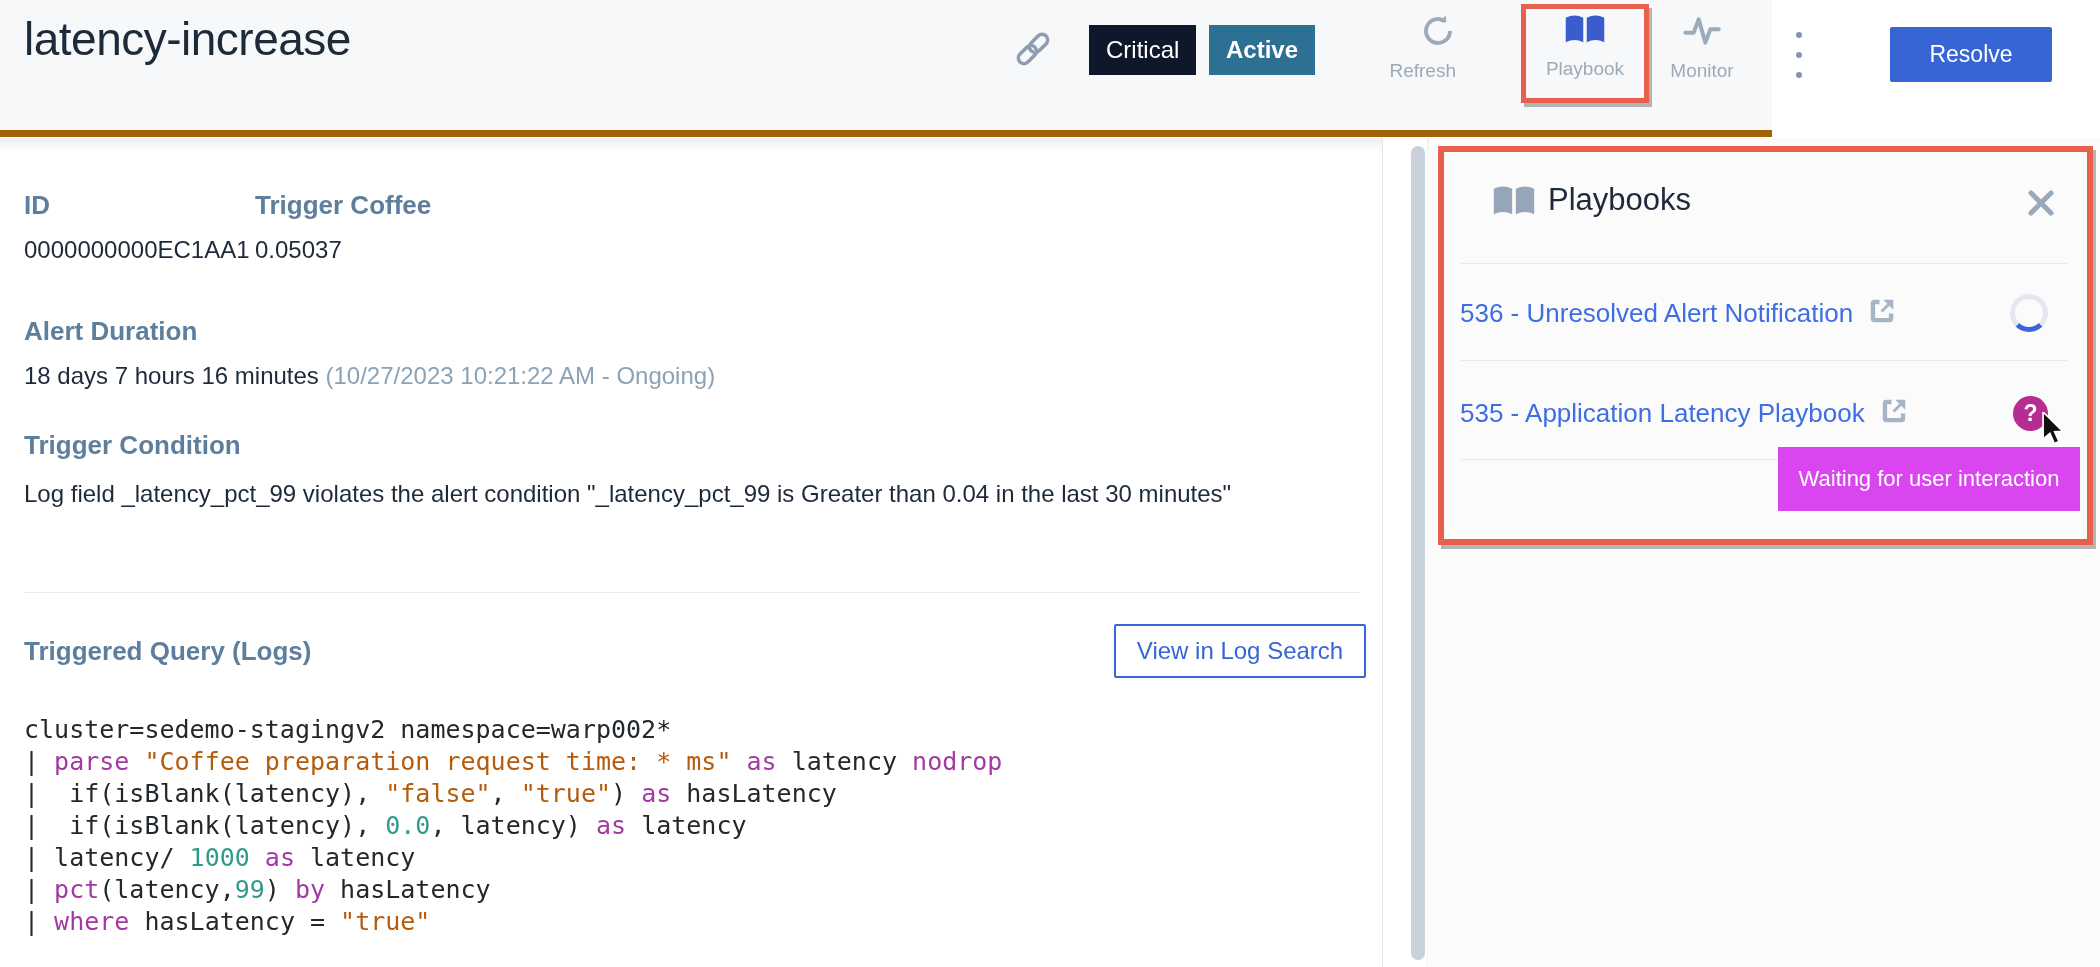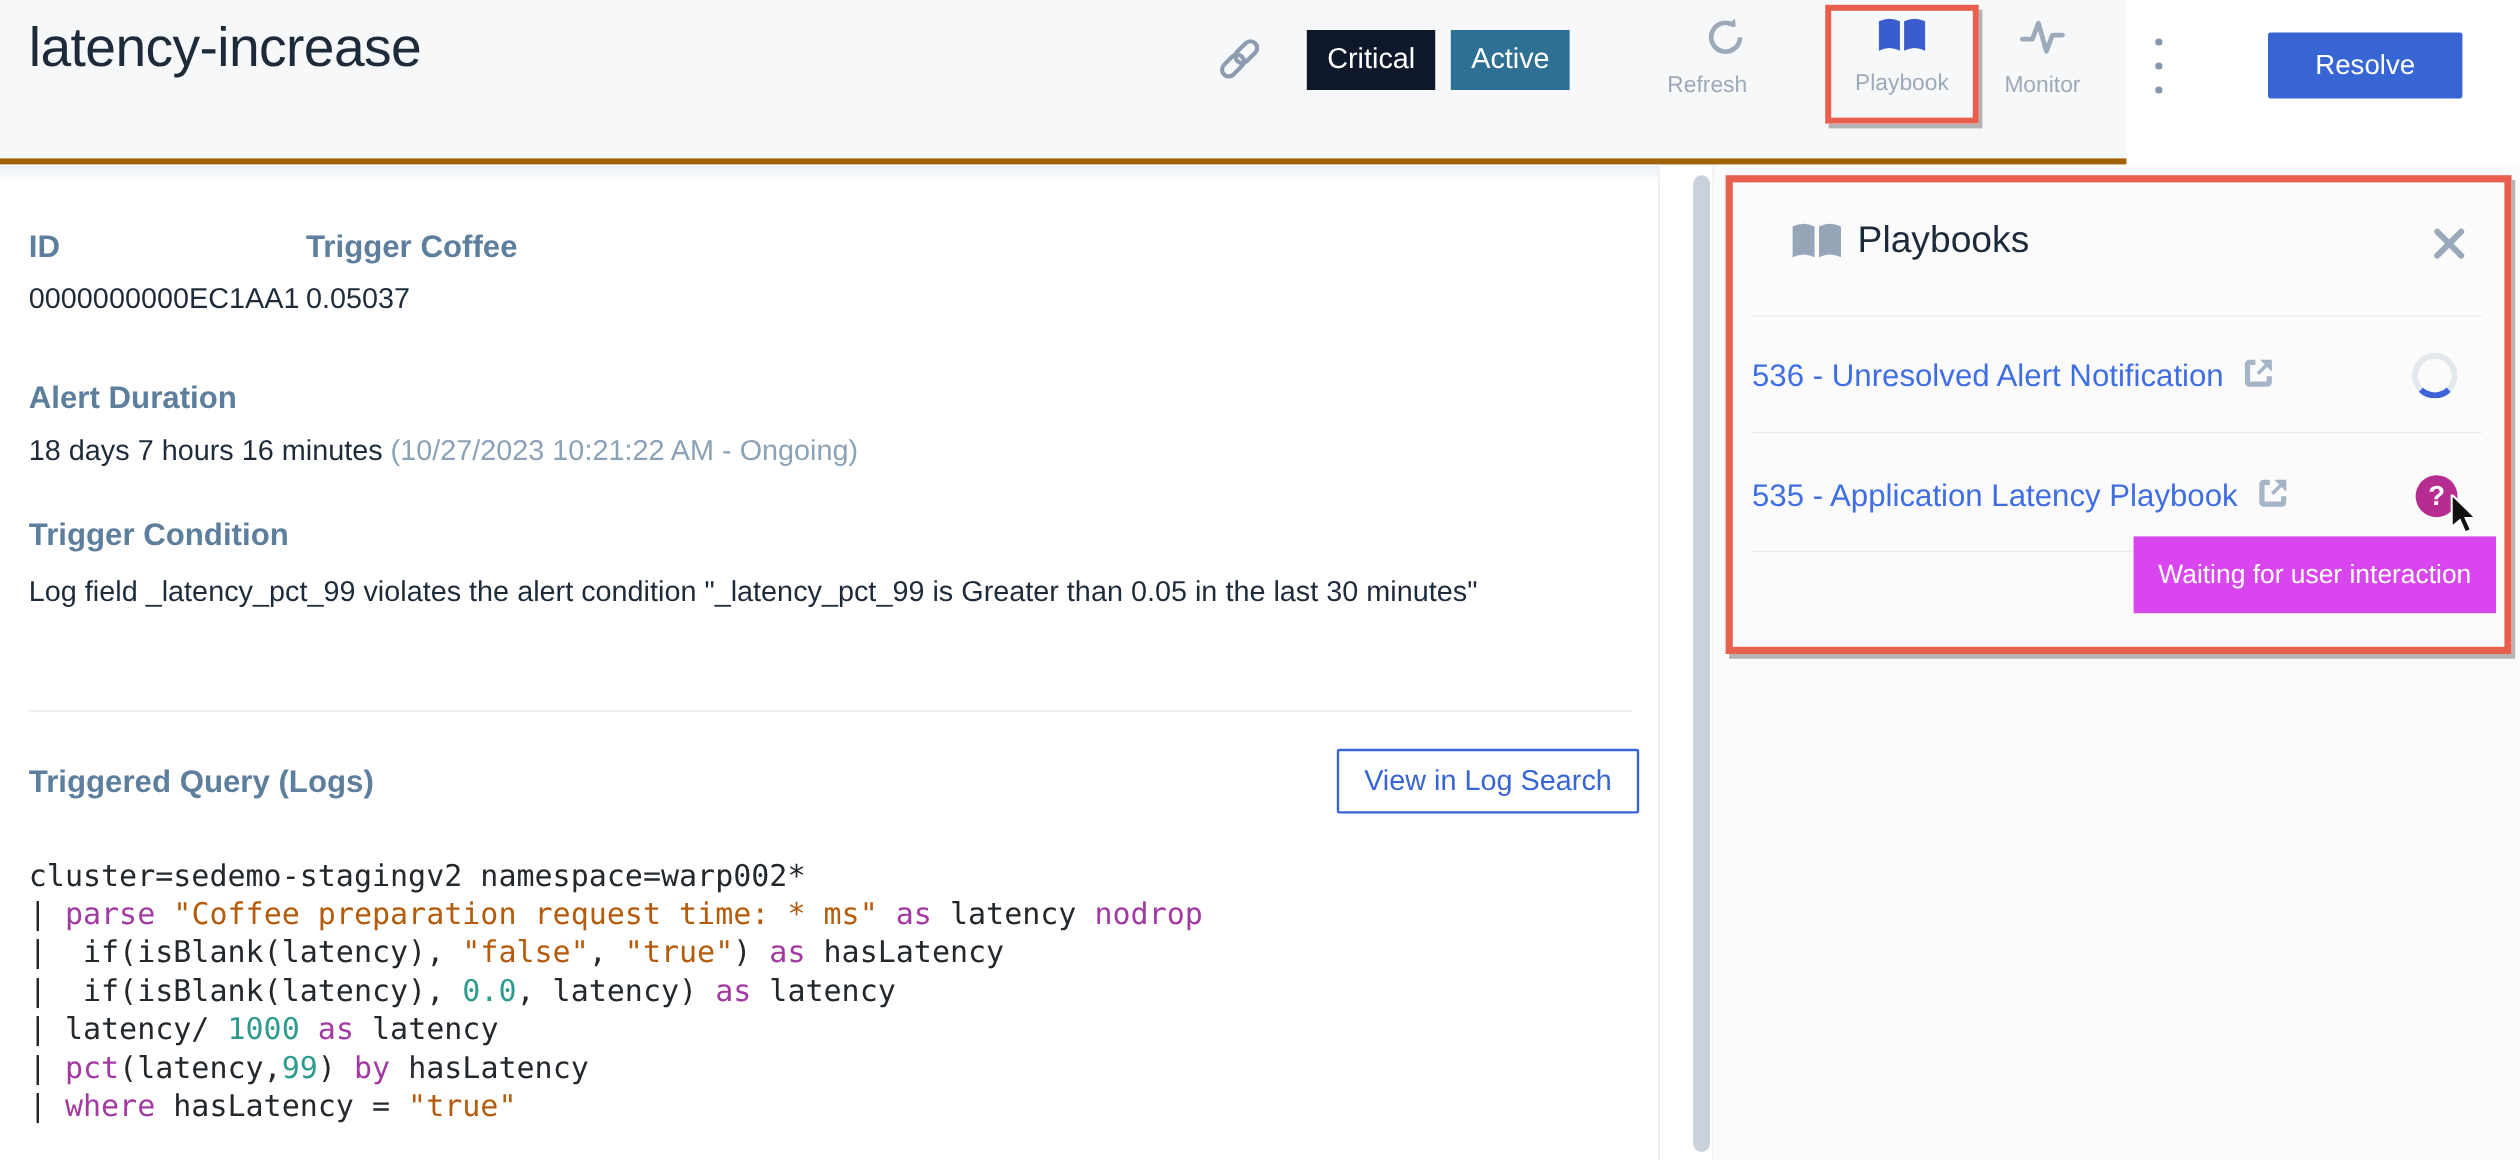--- a/index.html
+++ b/index.html
@@ -1,26 +1,26 @@
 <!DOCTYPE html>
 <html><head>
 <meta charset="utf-8">
 <style>
   * { margin:0; padding:0; box-sizing:border-box; }
   html,body { width:2100px; height:967px; background:#ffffff; font-family:"Liberation Sans", sans-serif; }
   #app { position:relative; width:2100px; height:967px; overflow:hidden; background:#ffffff; }
 
   
-  .header { position:absolute; left:0; top:0; width:1772px; height:137px; background:#f7f8f9; border-bottom:5px solid #a16207; }
+  .header { position:absolute; left:0; top:0; width:1772px; height:137px; background:#f7f8f9; border-bottom:7px solid #a16207; }
   .header-shadow { position:absolute; left:0; top:138px; width:2100px; height:14px; background:linear-gradient(#e9eff5, #ffffff); pointer-events:none; }
   .page-title { position:absolute; left:24px; top:12px; font-size:46px; font-weight:400; color:#1d2a3a; letter-spacing:-0.5px; }
   .hicon { position:absolute; }
   .badge { position:absolute; top:25px; height:50px; line-height:50px; padding:0 17px; font-size:24px; color:#ffffff; }
   .badge.critical { left:1089px; background:#0f172a; }
-  .badge.active { left:1209px; background:#2e7093; }
+  .badge.active { left:1209px; background:#2e7093;font-weight:bold; }
   .action { position:absolute; top:13px; width:80px; display:flex; flex-direction:column; align-items:center; cursor:pointer; }
   .action .lbl { margin-top:7px; font-size:19px; color:#9daaba; }
   .action.refresh { left:1376px;align-items:flex-end; }
   .action.playbook { left:1545px; }
   .action.monitor { left:1662px; }
   .kebab { position:absolute; left:1789px; top:32px; width:20px; height:46px; display:flex; flex-direction:column; align-items:center; justify-content:space-between; cursor:pointer; }
   .kebab i { width:6px; height:6px; border-radius:50%; background:#8496ac; }
   .resolve-btn { position:absolute; left:1890px; top:27px; width:162px; height:55px; background:#3765d4; color:#ffffff; font-size:23px; border:none; border-radius:2px; cursor:pointer; font-family:"Liberation Sans", sans-serif; }
 
   .annotate { position:absolute; border:5px solid #e7604e; box-shadow:3px 4px 0 rgba(95,95,95,.45); pointer-events:none; }
@@ -125,21 +125,21 @@
   <div>
     <div class="pos field-label" style="left:24px; top:190px;">ID</div>
     <div class="pos field-value" style="left:24px; top:236px;">0000000000EC1AA1</div>
     <div class="pos field-label" style="left:255px; top:190px;">Trigger Coffee</div>
     <div class="pos field-value" style="left:255px; top:236px;">0.05037</div>
 
     <div class="pos field-label" style="left:24px; top:316px;">Alert Duration</div>
     <div class="pos field-value" style="left:24px; top:362px;"><span>18 days 7 hours 16 minutes</span> <span class="muted">(10/27/2023 10:21:22 AM - Ongoing)</span></div>
 
     <div class="pos field-label" style="left:24px; top:430px;">Trigger Condition</div>
-    <div class="pos para" style="left:24px; top:476px;">Log field _latency_pct_99 violates the alert condition "_latency_pct_99 is Greater than 0.05 in the last 30 minutes"</div>
+    <div class="pos para" style="left:24px; top:476px;">Log field _latency_pct_99 violates the alert condition "_latency_pct_99 is Greater than 0.04 in the last 30 minutes"</div>
 
     <div class="divider-h" style="left:24px; top:592px; width:1336px;"></div>
 
     <div class="pos field-label" style="left:24px; top:636px;">Triggered Query (Logs)</div>
     <button class="loglink-btn">View in Log Search</button>
 
     <div class="code"><div class="code-line"><span class="tok-d">cluster=sedemo-stagingv2 namespace=warp002*</span></div><div class="code-line"><span class="tok-d">| </span><span class="tok-k">parse</span><span class="tok-d"> </span><span class="tok-s">"Coffee preparation request time: * ms"</span><span class="tok-d"> </span><span class="tok-k">as</span><span class="tok-d"> latency </span><span class="tok-k">nodrop</span></div><div class="code-line"><span class="tok-d">|  if(isBlank(latency), </span><span class="tok-s">"false"</span><span class="tok-d">, </span><span class="tok-s">"true"</span><span class="tok-d">) </span><span class="tok-k">as</span><span class="tok-d"> hasLatency</span></div><div class="code-line"><span class="tok-d">|  if(isBlank(latency), </span><span class="tok-n">0.0</span><span class="tok-d">, latency) </span><span class="tok-k">as</span><span class="tok-d"> latency</span></div><div class="code-line"><span class="tok-d">| latency/ </span><span class="tok-n">1000</span><span class="tok-d"> </span><span class="tok-k">as</span><span class="tok-d"> latency</span></div><div class="code-line"><span class="tok-d">| </span><span class="tok-k">pct</span><span class="tok-d">(latency,</span><span class="tok-n">99</span><span class="tok-d">) </span><span class="tok-k">by</span><span class="tok-d"> hasLatency</span></div><div class="code-line"><span class="tok-d">| </span><span class="tok-k">where</span><span class="tok-d"> hasLatency = </span><span class="tok-s">"true"</span></div></div>
   </div>
 
   <div class="gutter"></div>

